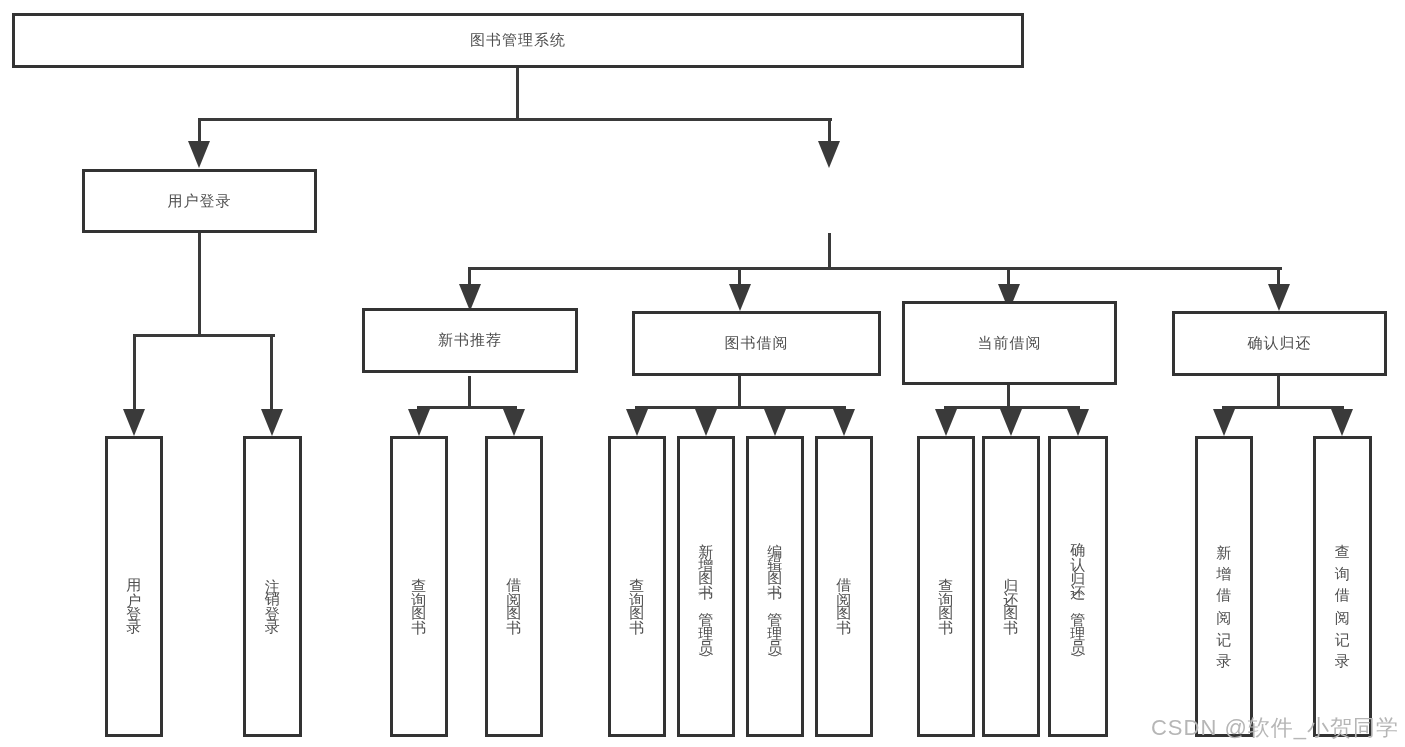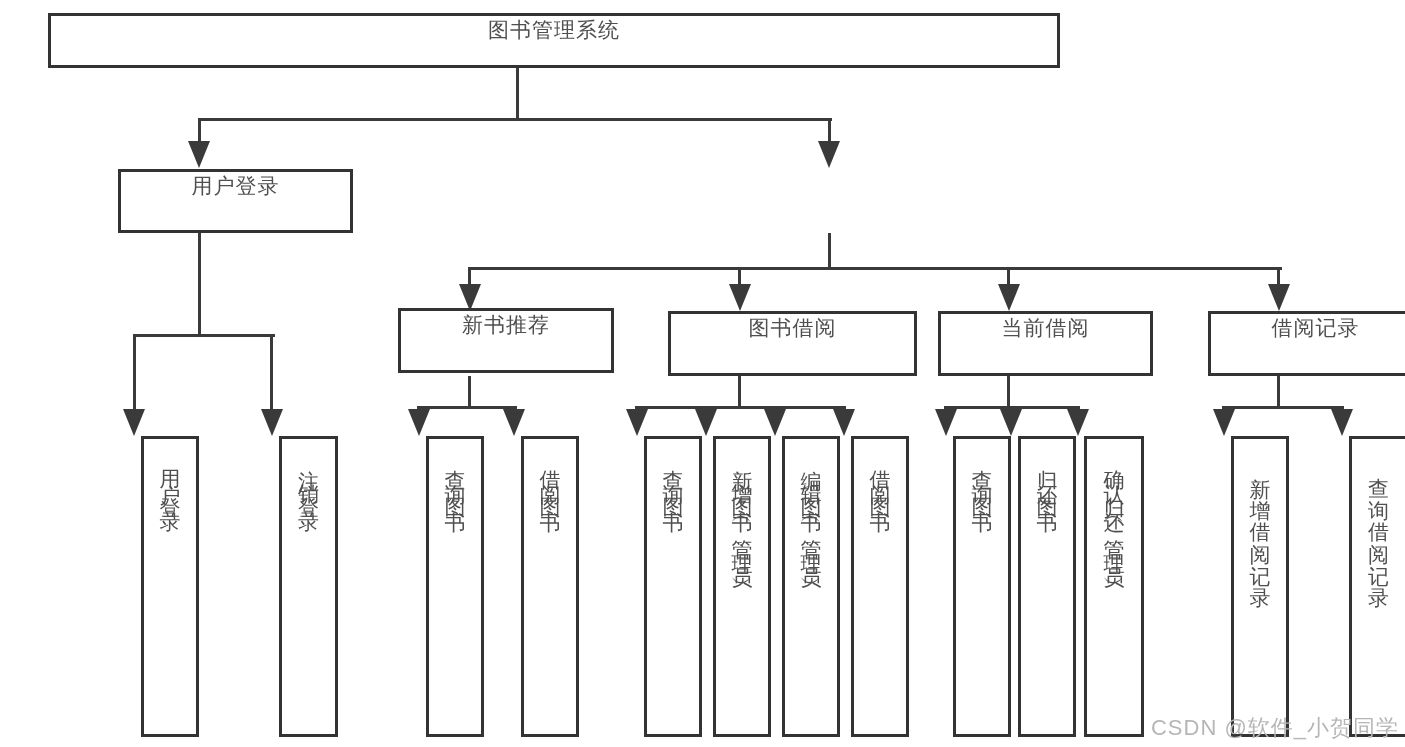--- a/index.html
+++ b/index.html
@@ -6,22 +6,22 @@
     --line:#3a3a3a; --border:#333333; --text:#4f4f4f;
     --watermark:#b6b6b6; --bg:#ffffff;
   }
   html,body{margin:0;padding:0;background:var(--bg,#fff);}
   .stage{
     position:relative;width:1405px;height:747px;background:var(--bg,#fff);
     font-family:"Liberation Sans",sans-serif;overflow:hidden;
   }
   .box{
     position:absolute;background:#fff;border:3px solid var(--border,#333);
-    box-sizing:border-box;display:flex;align-items:flex-start;justify-content:center;
-    font-size:21px;color:var(--text,#4f4f4f);letter-spacing:1px;z-index:2;margin-left:36px;
+    box-sizing:border-box;display:flex;align-items:center;justify-content:center;
+    font-size:15px;color:var(--text,#4f4f4f);letter-spacing:1px;z-index:2;
   }
   .vtext{
     writing-mode:vertical-rl;text-orientation:mixed;
     letter-spacing:14px;line-height:1.15;padding-top:14px;white-space:nowrap;
   }
   .ls-lg{letter-spacing:22px;padding-top:22px;}
   .vl{position:absolute;width:3px;background:var(--line,#3a3a3a);z-index:1;}
   .hl{position:absolute;height:3px;background:var(--line,#3a3a3a);z-index:1;}
   .ar{
     position:absolute;width:0;height:0;z-index:1;
@@ -70,25 +70,25 @@
   <div class="ar" style="left:729px;top:284px"></div>
   <div class="ar" style="left:998px;top:284px"></div>
   <div class="ar" style="left:1268px;top:284px"></div>
 
   <div class="box" style="left:362px;top:308px;width:216px;height:65px">
     <span>新书推荐</span>
   </div>
   <div class="box" style="left:632px;top:311px;width:249px;height:65px">
     <span>图书借阅</span>
   </div>
-  <div class="box" style="left:902px;top:311px;width:215px;height:65px">
+  <div class="box" style="left:902px;top:301px;width:215px;height:84px">
     <span>当前借阅</span>
   </div>
   <div class="box" style="left:1172px;top:311px;width:215px;height:65px">
-    <span>借阅记录</span>
+    <span>确认归还</span>
   </div>
 
   <div class="vl" style="left:468px;top:376px;height:32px"></div>
   <div class="hl" style="left:417px;top:406px;width:100px"></div>
   <div class="ar" style="left:408px;top:409px"></div>
   <div class="ar" style="left:503px;top:409px"></div>
 
   <div class="vl" style="left:738px;top:376px;height:32px"></div>
   <div class="hl" style="left:635px;top:406px;width:211px"></div>
   <div class="ar" style="left:626px;top:409px"></div>

